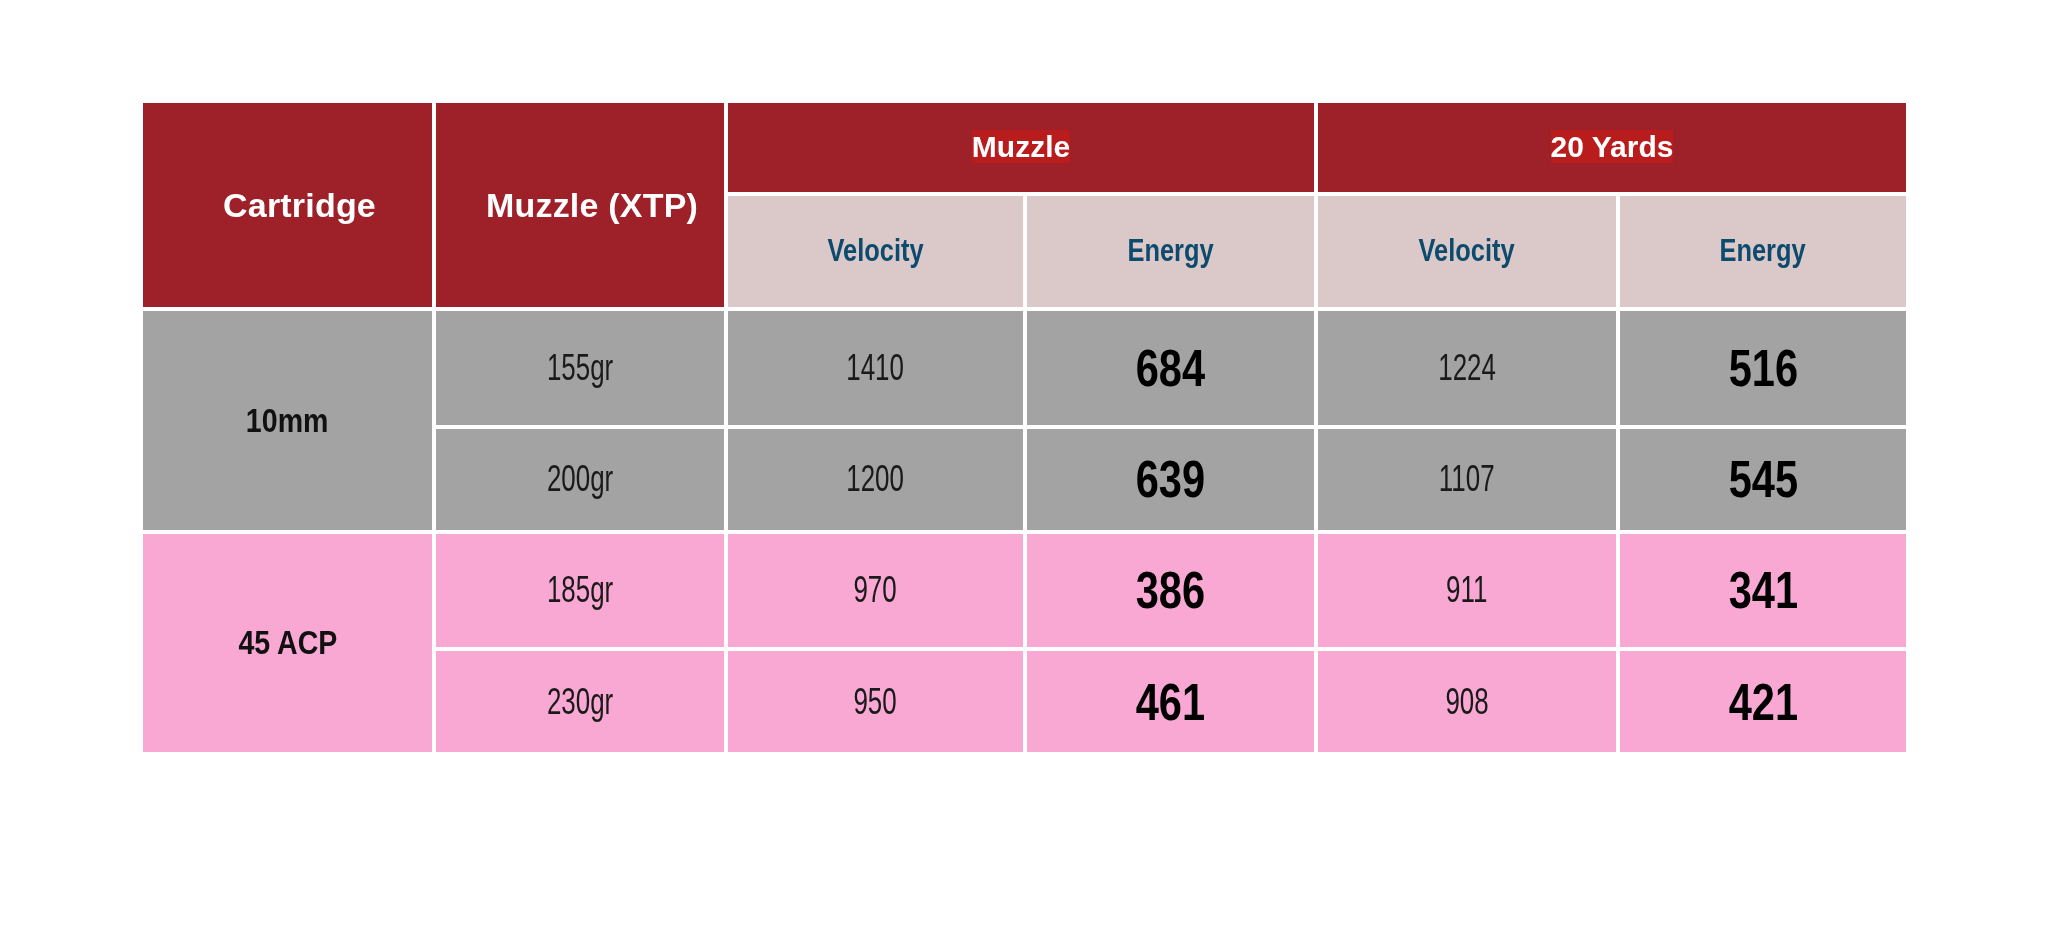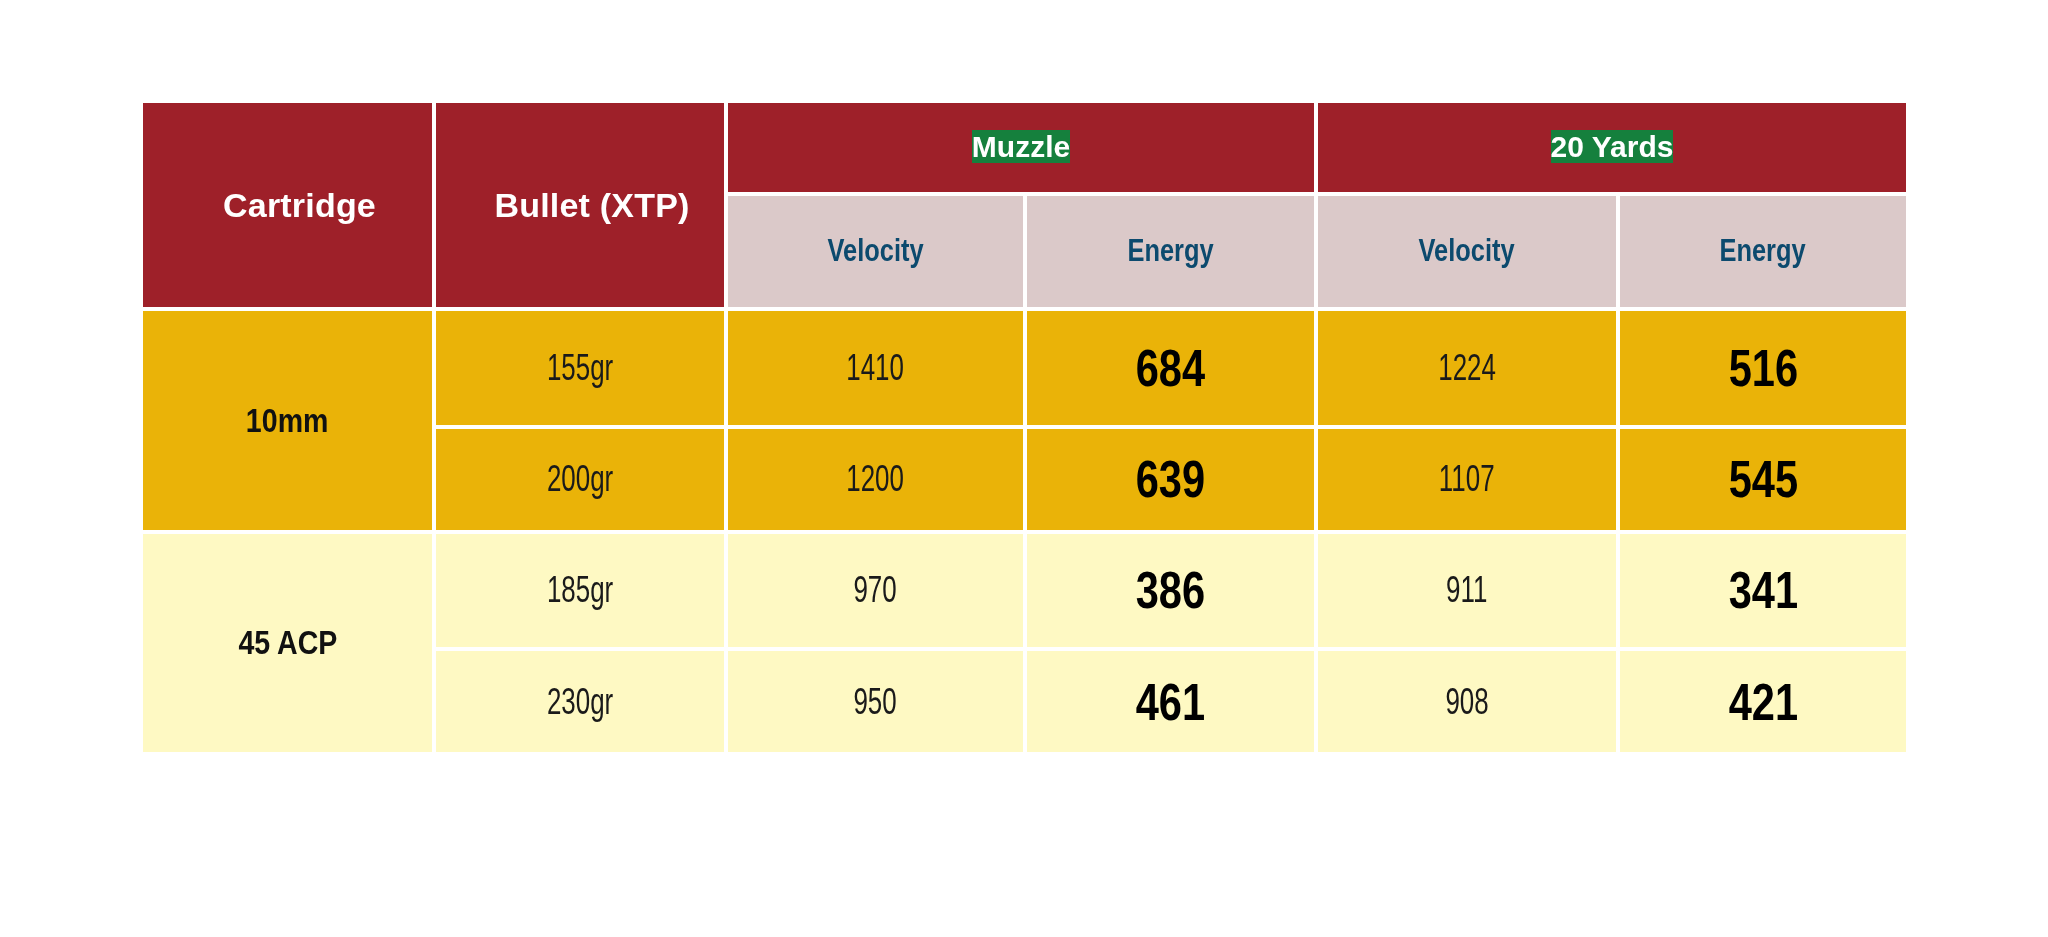--- a/index.html
+++ b/index.html
@@ -55,21 +55,21 @@
     background: #9e2029;
     color: #ffffff;
   }
   .hdr-tall .hdr-red {
     font-size: 34px;
     margin-left: 24px;
   }
 
   
   .hdr-group {
-    background: #15803d;
+    background: #b91c1c;
     color: #ffffff;
     font-family: "Liberation Sans Narrow", "Liberation Sans", sans-serif;
     font-weight: bold;
     font-size: 30px;
     transform: scaleX(0.88);
     text-align: right;
   }
 
   
   .sub-pink {
@@ -78,22 +78,22 @@
   }
   .sub-pink .lbl {
     font-family: "Liberation Sans Narrow", "Liberation Sans", sans-serif;
     font-weight: bold;
     font-size: 31px;
     display: inline-block;
     transform: scaleX(0.82);
   }
 
   
-  .row-gray { background: #eab308; }
-  .row-blue { background: #fef9c3; }
+  .row-gray { background: #a3a3a3; }
+  .row-blue { background: #f9a8d4; }
 
   .cartridge-label {
     font-family: "Liberation Sans Narrow", "Liberation Sans", sans-serif;
     font-weight: bold;
     font-size: 34px;
     color: #111111;
     display: inline-block;
     transform: scaleX(0.84);
   }
 
@@ -129,21 +129,21 @@
       <col style="width:298px">
       <col style="width:286px">
     </colgroup>
     <tbody>
 
       <tr style="height:88px">
         <td class="hdr-red-cell hdr-tall" rowspan="2">
           <span class="hdr-red">Cartridge</span>
         </td>
         <td class="hdr-red-cell hdr-tall" rowspan="2">
-          <span class="hdr-red">Bullet (XTP)</span>
+          <span class="hdr-red">Muzzle (XTP)</span>
         </td>
         <td class="hdr-red-cell" colspan="2">
           <span class="hdr-group">Muzzle</span>
         </td>
         <td class="hdr-red-cell" colspan="2">
           <span class="hdr-group">20 Yards</span>
         </td>
       </tr>
 
       <tr style="height:111px">

